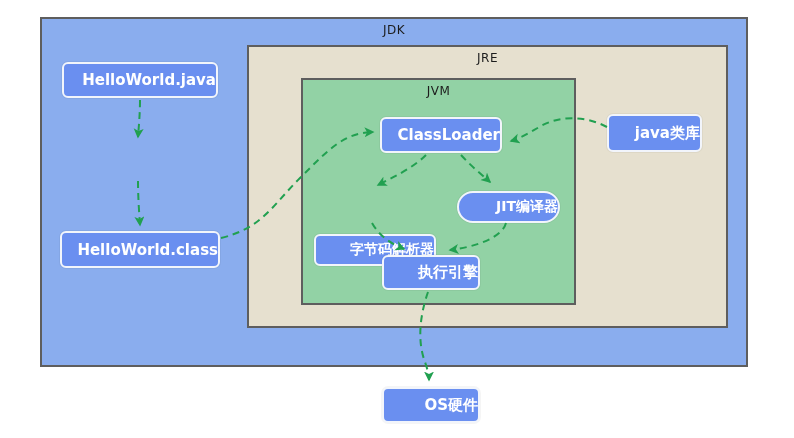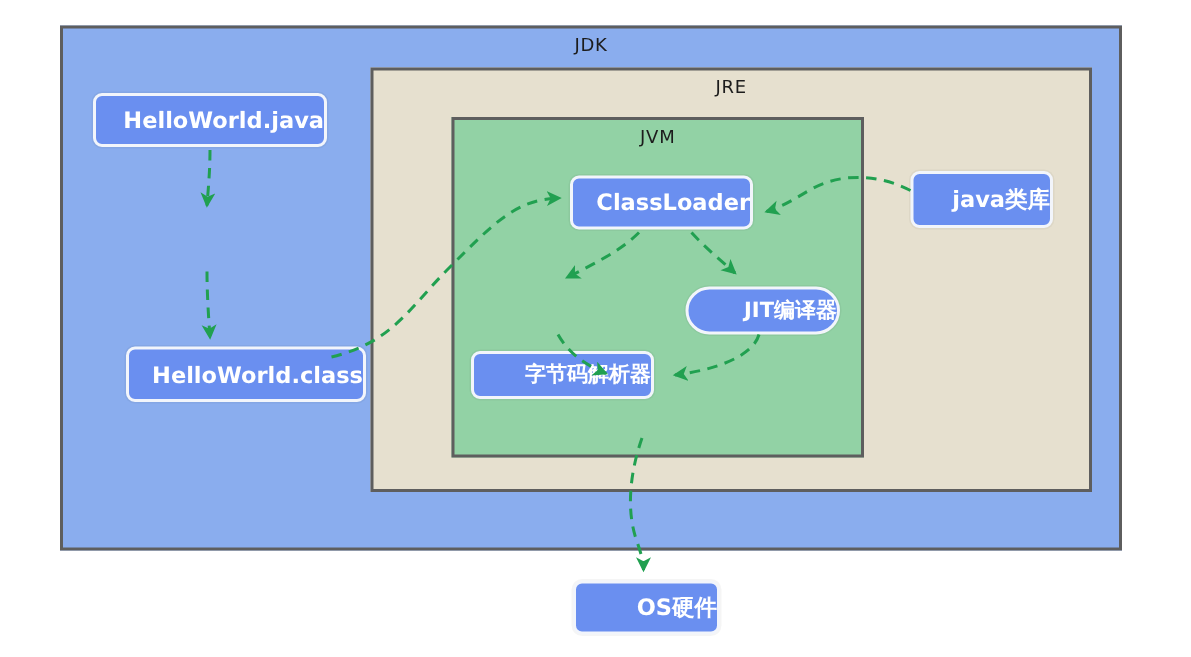--- a/index.html
+++ b/index.html
@@ -47,21 +47,21 @@
     font-weight: bold;
     display: flex;
     align-items: center;
     justify-content: flex-end;
     white-space: nowrap;
     box-shadow: 0 0 0 1px rgba(0,0,0,0.04);
     padding-left: 22px;
   }
   .n-hwjava   { left: 62px;  top: 62px;  width: 156px; height: 36px; }
   .n-javac    { left: 103px; top: 143px; width: 70px;  height: 36px; }
-  .n-hwclass  { left: 60px;  top: 231px; width: 160px; height: 37px; margin-left: 24px; }
+  .n-hwclass  { left: 60px;  top: 231px; width: 160px; height: 37px; }
   .n-cl       { left: 380px; top: 117px; width: 122px; height: 36px; }
   .n-javalib  { left: 607px; top: 114px; width: 95px;  height: 38px; }
   .n-bytecode { left: 314px; top: 191px; width: 122px; height: 32px; font-size: 14px; margin-top: 43px; }
   .n-jit      { left: 457px; top: 191px; width: 103px; height: 32px; font-size: 14px; border-radius: 16px; }
   .n-exec     { left: 382px; top: 255px; width: 98px;  height: 35px; }
   .n-os       { left: 382px; top: 387px; width: 98px;  height: 36px; }
 
   
   svg.edges {
     position: absolute;
@@ -104,20 +104,23 @@
   </div>
   <div class="node n-cl">
     <span>ClassLoader</span>
   </div>
   <div class="node n-bytecode">
     <span>字节码解析器</span>
   </div>
   <div class="node n-jit">
     <span>JIT编译器</span>
   </div>
+  <div class="node n-exec">
+    <span>执行引擎</span>
+  </div>
   <div class="node n-os">
     <span>OS硬件</span>
   </div>
 
   <svg class="edges" viewBox="0 0 794 438">
     <defs>
       <marker id="ah" markerUnits="userSpaceOnUse" markerWidth="12" markerHeight="11" refX="8.5" refY="5" orient="auto">
         <path d="M0,0 L10,5 L0,10 L2.6,5 Z"></path>
       </marker>
     </defs>

